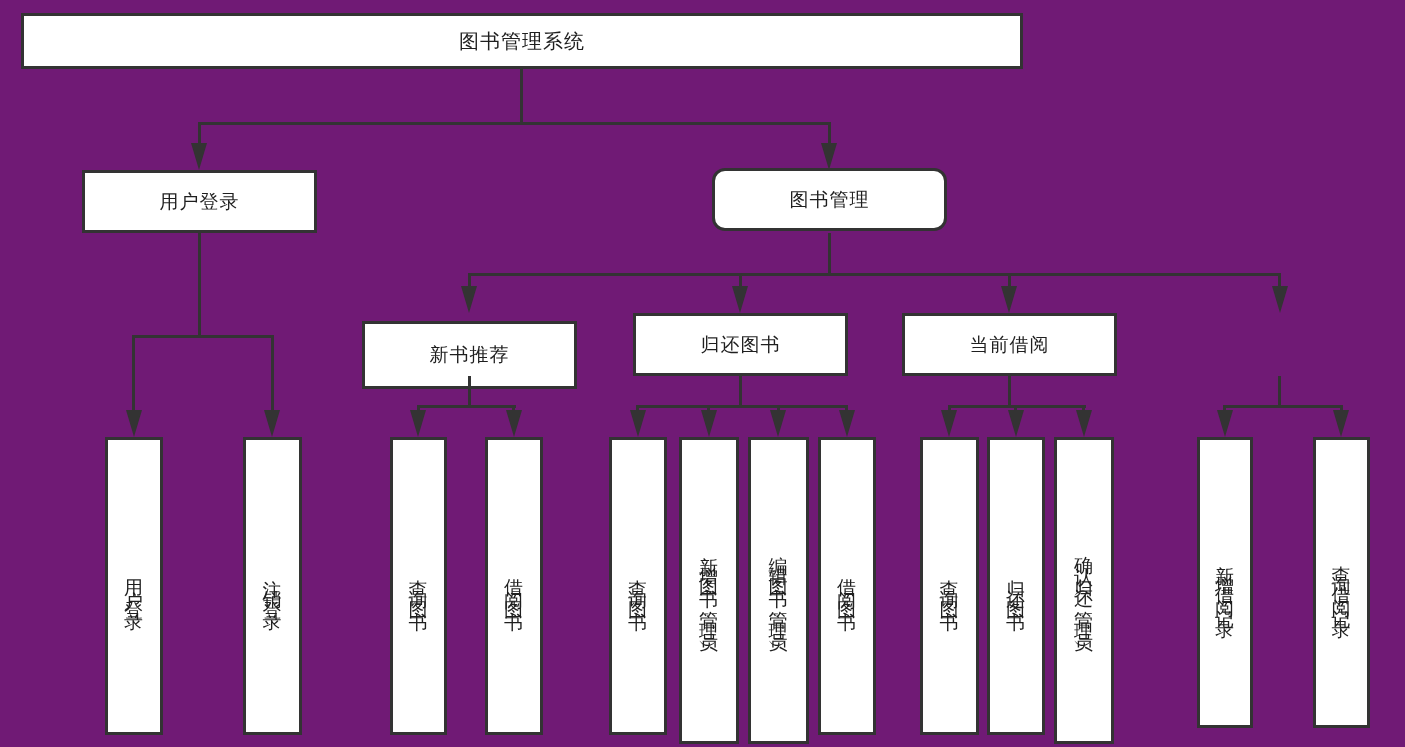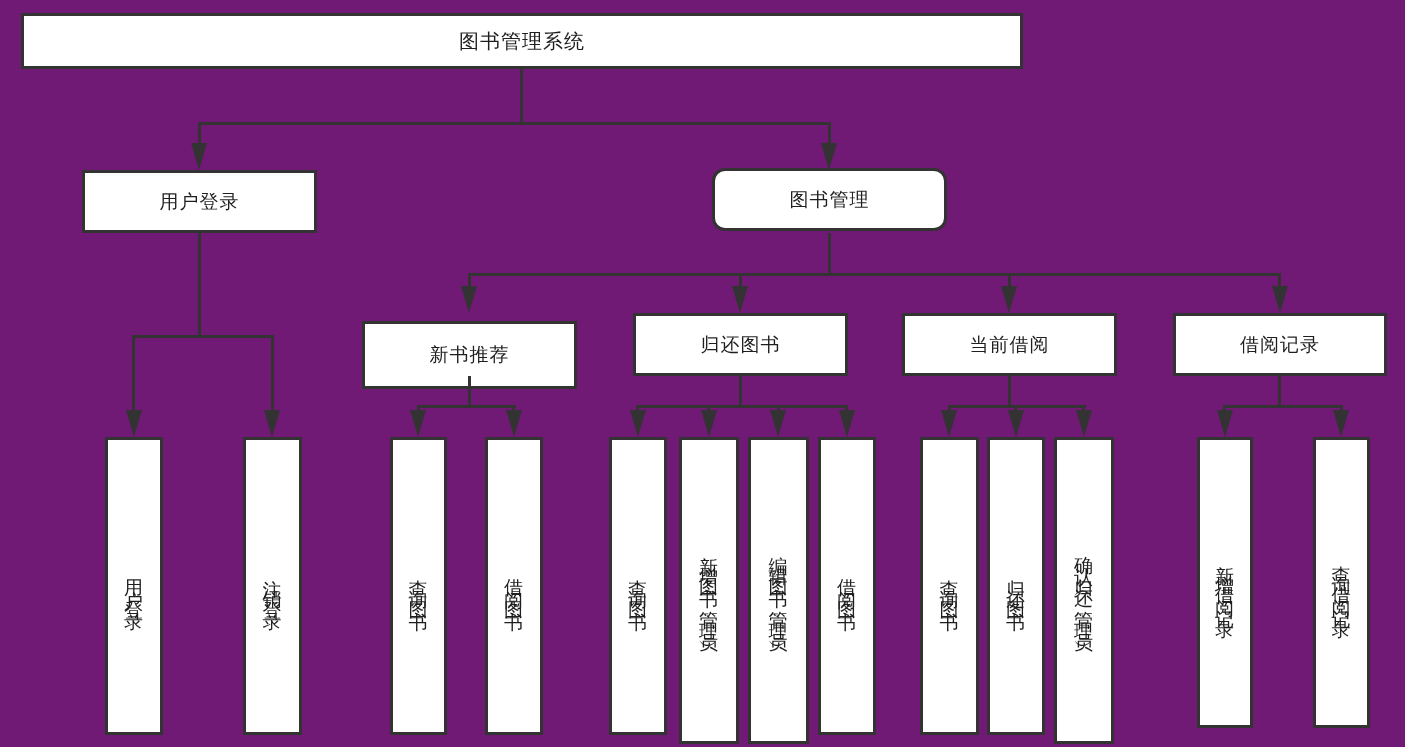--- a/index.html
+++ b/index.html
@@ -93,23 +93,20 @@
 
   <div class="box" style="left:362px; top:321px; width:215px; height:68px;">
     <span>新书推荐</span>
   </div>
   <div class="box" style="left:633px; top:313px; width:215px; height:63px;">
     <span>归还图书</span>
   </div>
   <div class="box" style="left:902px; top:313px; width:215px; height:63px;">
     <span>当前借阅</span>
   </div>
-  <div class="box" style="left:1173px; top:313px; width:214px; height:63px;">
-    <span>借阅记录</span>
-  </div>
 
   <div class="vline" style="left:468px; top:376px; width:3px; height:31px;"></div>
   <div class="hline" style="left:417px; top:405px; width:99px; height:3px;"></div>
   <div class="vline" style="left:417px; top:405px; width:3px; height:9px;"></div>
   <div class="arrow" style="left:410px; top:410px;"></div>
   <div class="vline" style="left:512px; top:405px; width:3px; height:9px;"></div>
   <div class="arrow" style="left:506px; top:410px;"></div>
 
   <div class="vline" style="left:739px; top:376px; width:3px; height:31px;"></div>
   <div class="hline" style="left:636px; top:405px; width:212px; height:3px;"></div>

